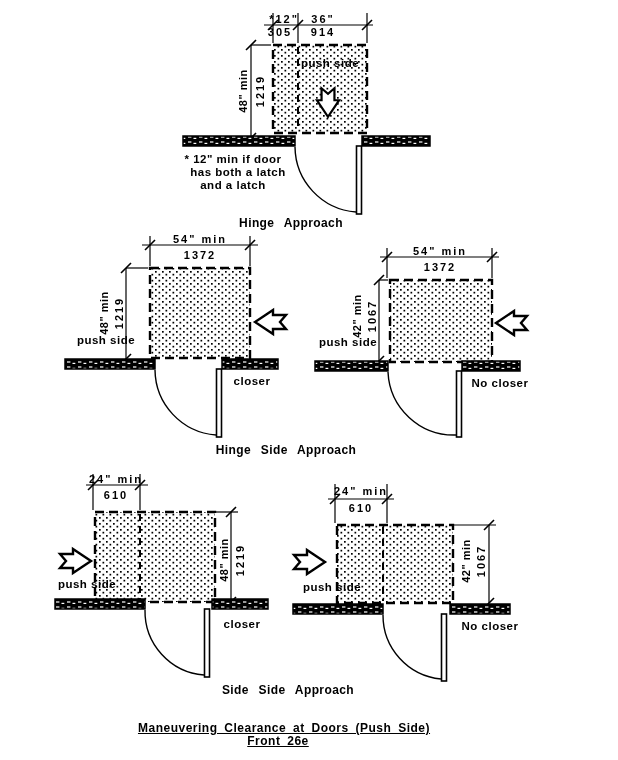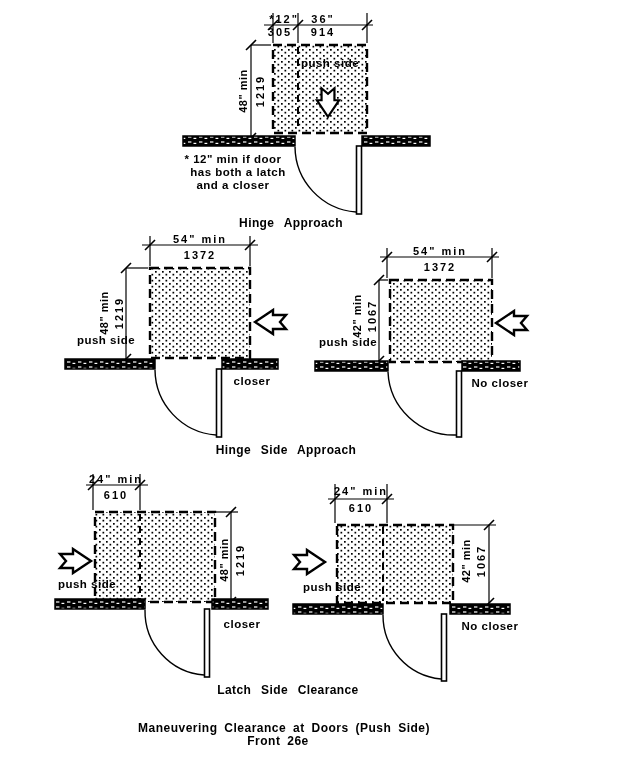--- a/index.html
+++ b/index.html
@@ -10,21 +10,21 @@
   #drawing{position:absolute;left:0;top:0;}
   .lbl{
     position:absolute;font-weight:bold;font-size:11px;line-height:12px;
     white-space:nowrap;transform:translate(-50%,-50%);letter-spacing:.5px;
   }
   .dim{letter-spacing:2px;}
   .rot{transform:translate(-50%,-50%) rotate(-90deg);}
   .zone{font-size:11.5px;letter-spacing:.5px;}
   .cap{font-size:12px;word-spacing:6px;letter-spacing:.4px;}
   .note{font-size:11.5px;}
-  .title{font-size:12px;word-spacing:3px;}
+  .title{font-size:12px;word-spacing:3px;text-decoration:underline;}
 </style>
 </head>
 <body>
 
 <div id="canvas">
 
   <svg id="drawing" width="618" height="760" viewBox="0 0 618 760">
     <defs>
       <pattern id="stipple" width="7" height="6" patternUnits="userSpaceOnUse">
         <rect width="7" height="6" fill="#ffffff"></rect>
@@ -157,21 +157,21 @@
 
   <div class="lbl dim" style="left:284px;top:19px">*12"</div>
   <div class="lbl dim" style="left:323px;top:19px">36"</div>
   <div class="lbl dim" style="left:280px;top:32px">305</div>
   <div class="lbl dim" style="left:323px;top:32px">914</div>
   <div class="lbl rot" style="left:243px;top:91px">48" min</div>
   <div class="lbl rot dim" style="left:260px;top:91px">1219</div>
   <div class="lbl zone" style="left:330px;top:63px">push side</div>
   <div class="lbl note" style="left:233px;top:159px">* 12" min if door</div>
   <div class="lbl note" style="left:238px;top:172px">has both a latch</div>
-  <div class="lbl note" style="left:233px;top:185px">and a closer</div>
+  <div class="lbl note" style="left:233px;top:185px">and a latch</div>
   <div class="lbl cap" style="left:291px;top:223px">Hinge Approach</div>
 
   <div class="lbl dim" style="left:200px;top:239px">54" min</div>
   <div class="lbl dim" style="left:200px;top:255px">1372</div>
   <div class="lbl rot" style="left:104px;top:313px">48" min</div>
   <div class="lbl rot dim" style="left:119px;top:313px">1219</div>
   <div class="lbl zone" style="left:106px;top:340px">push side</div>
   <div class="lbl zone" style="left:252px;top:381px">closer</div>
 
   <div class="lbl dim" style="left:440px;top:251px">54" min</div>
@@ -188,18 +188,18 @@
   <div class="lbl rot dim" style="left:240px;top:560px">1219</div>
   <div class="lbl zone" style="left:87px;top:584px">push side</div>
   <div class="lbl zone" style="left:242px;top:624px">closer</div>
 
   <div class="lbl dim" style="left:361px;top:491px">24" min</div>
   <div class="lbl dim" style="left:361px;top:508px">610</div>
   <div class="lbl rot" style="left:466px;top:561px">42" min</div>
   <div class="lbl rot dim" style="left:481px;top:561px">1067</div>
   <div class="lbl zone" style="left:332px;top:587px">push side</div>
   <div class="lbl zone" style="left:490px;top:626px">No closer</div>
-  <div class="lbl cap" style="left:288px;top:690px">Latch Side Clearance</div>
+  <div class="lbl cap" style="left:288px;top:690px">Side Side Approach</div>
 
   <div class="lbl title" style="left:284px;top:728px">Maneuvering Clearance at Doors (Push Side)</div>
   <div class="lbl title" style="left:278px;top:741px">Front 26e</div>
 
 </div>
 
 </body></html>

